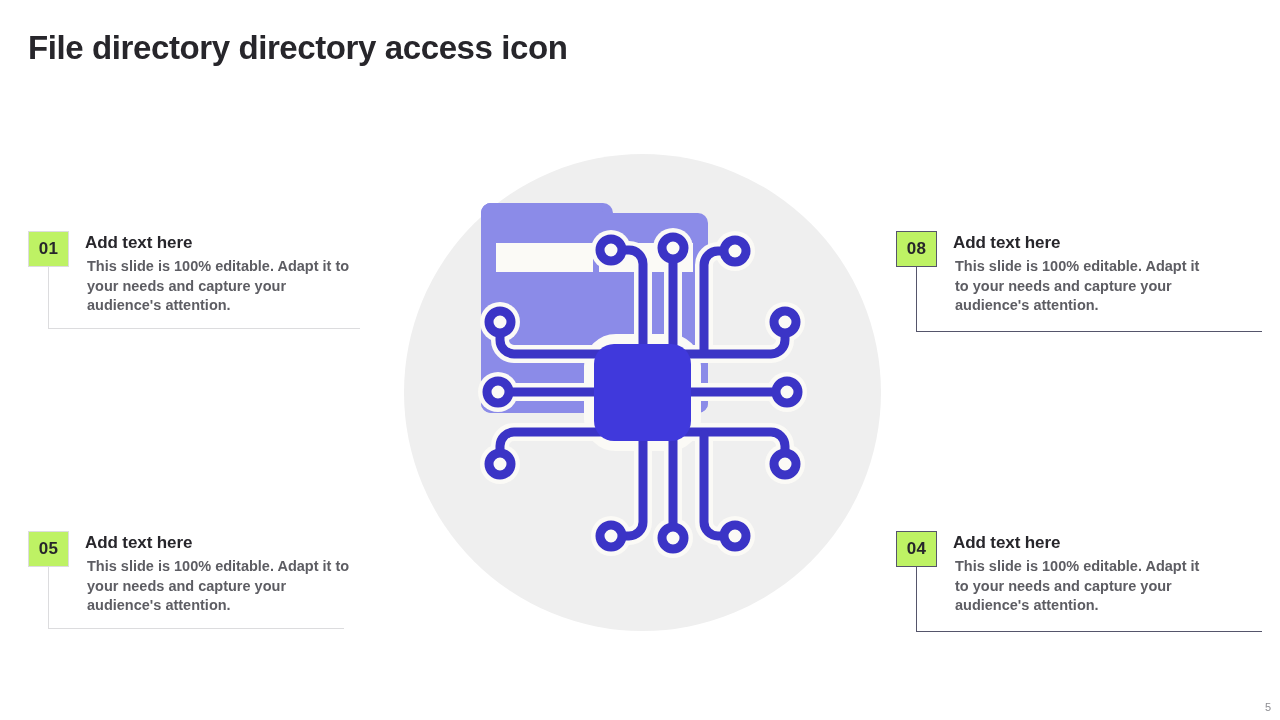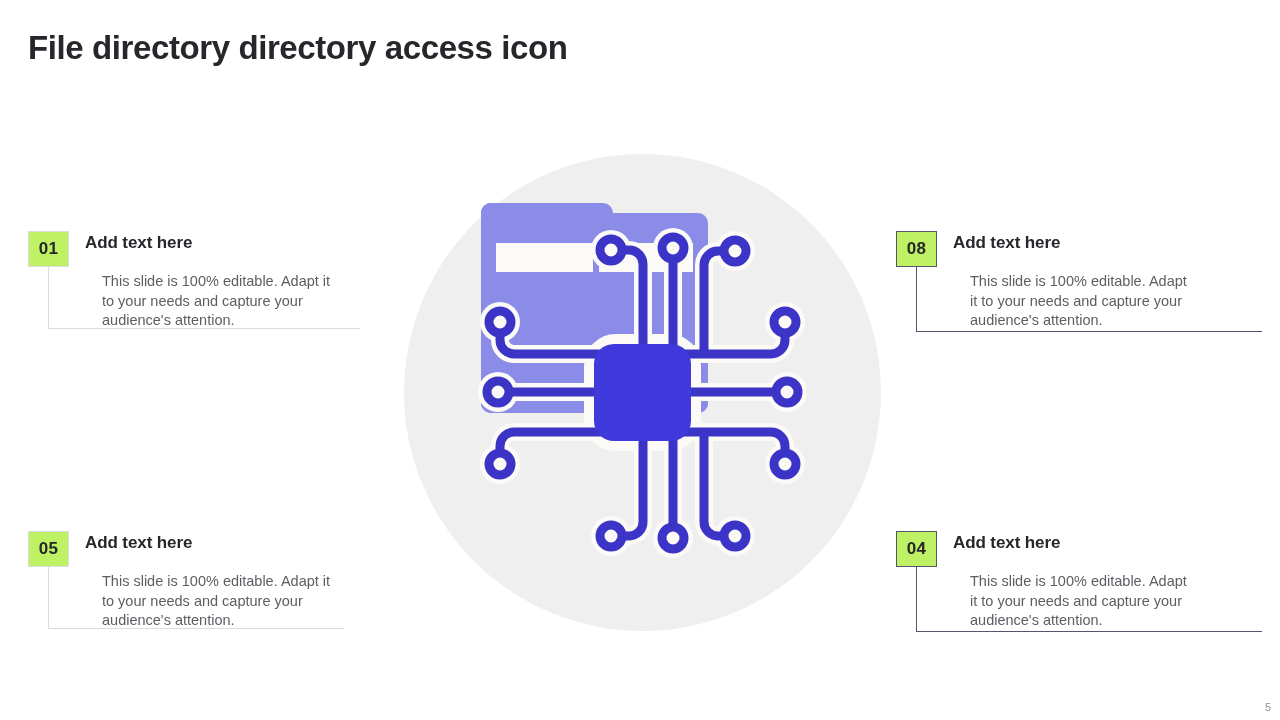--- a/index.html
+++ b/index.html
@@ -92,21 +92,22 @@
     color: #27262b;
     line-height: 24px;
     letter-spacing: -0.1px;
     margin: 0 0 1px 0;
     white-space: nowrap;
   }
   .callout .body {
     font-size: 14.5px;
     color: #5d5d63;
     line-height: 19.5px;
-    margin: 17px;
+    margin: 2px;
+    font-weight: bold;
   }
 
   
   #callout-01 { left: 28px;  top: 231px; }
   #callout-02 { left: 896px; top: 231px; }
   #callout-03 { left: 28px;  top: 531px; }
   #callout-04 { left: 896px; top: 531px; }
 
   #callout-01 .txt, #callout-03 .txt { left: 57px; width: 272px; }
   #callout-02 .txt, #callout-04 .txt { left: 57px; width: 262px; }

